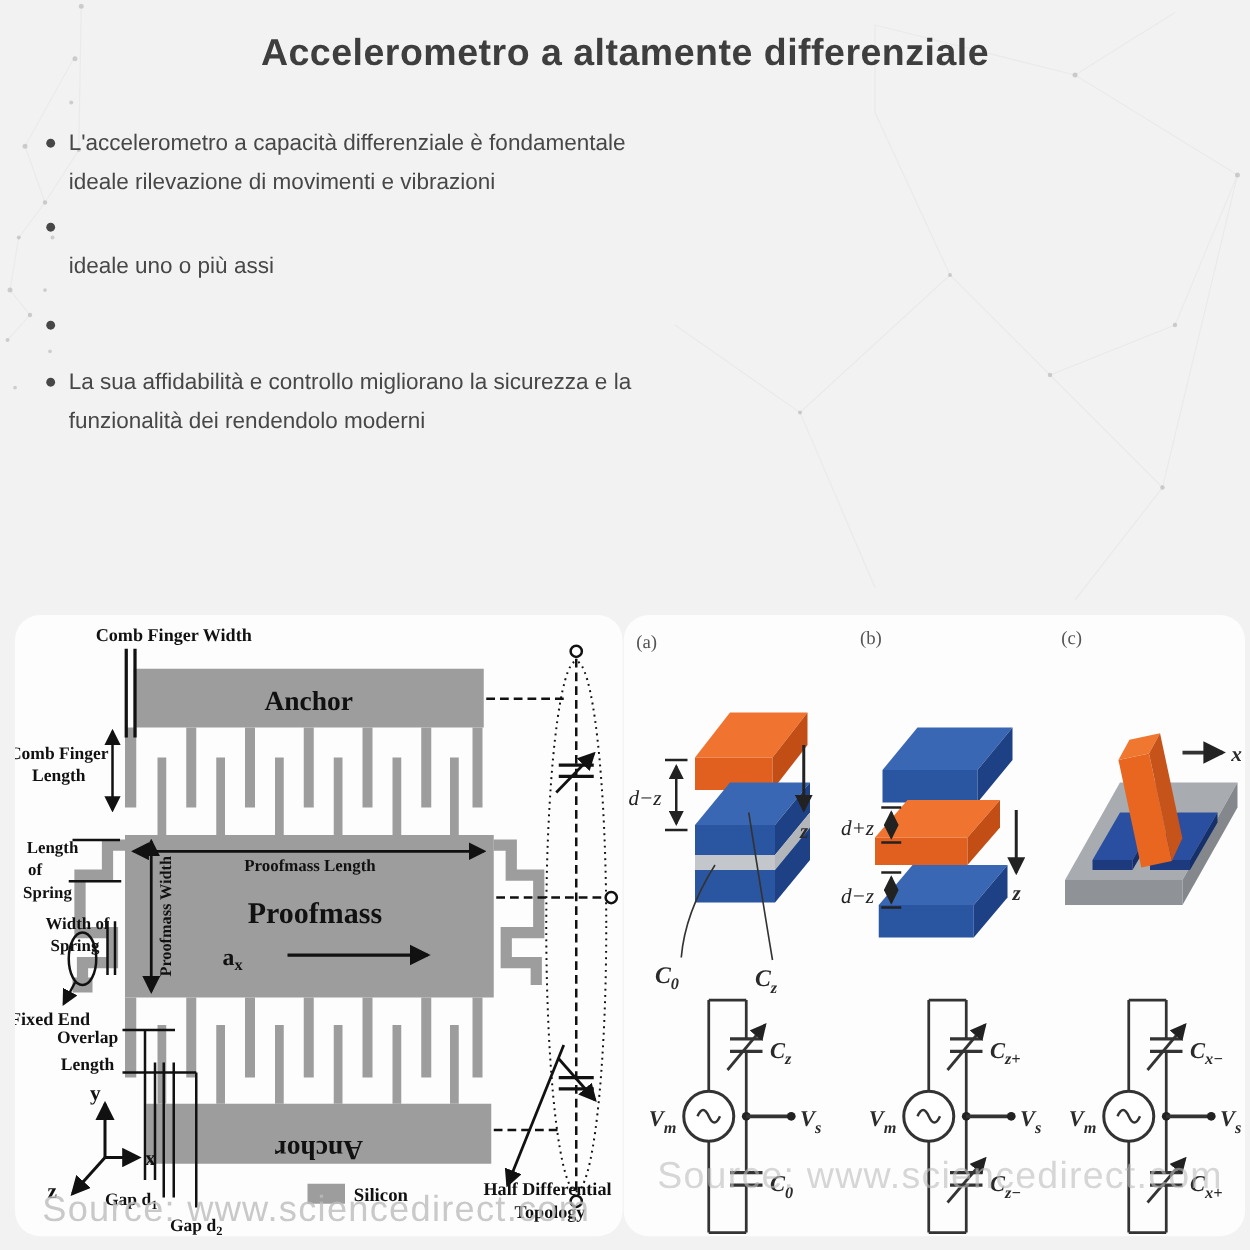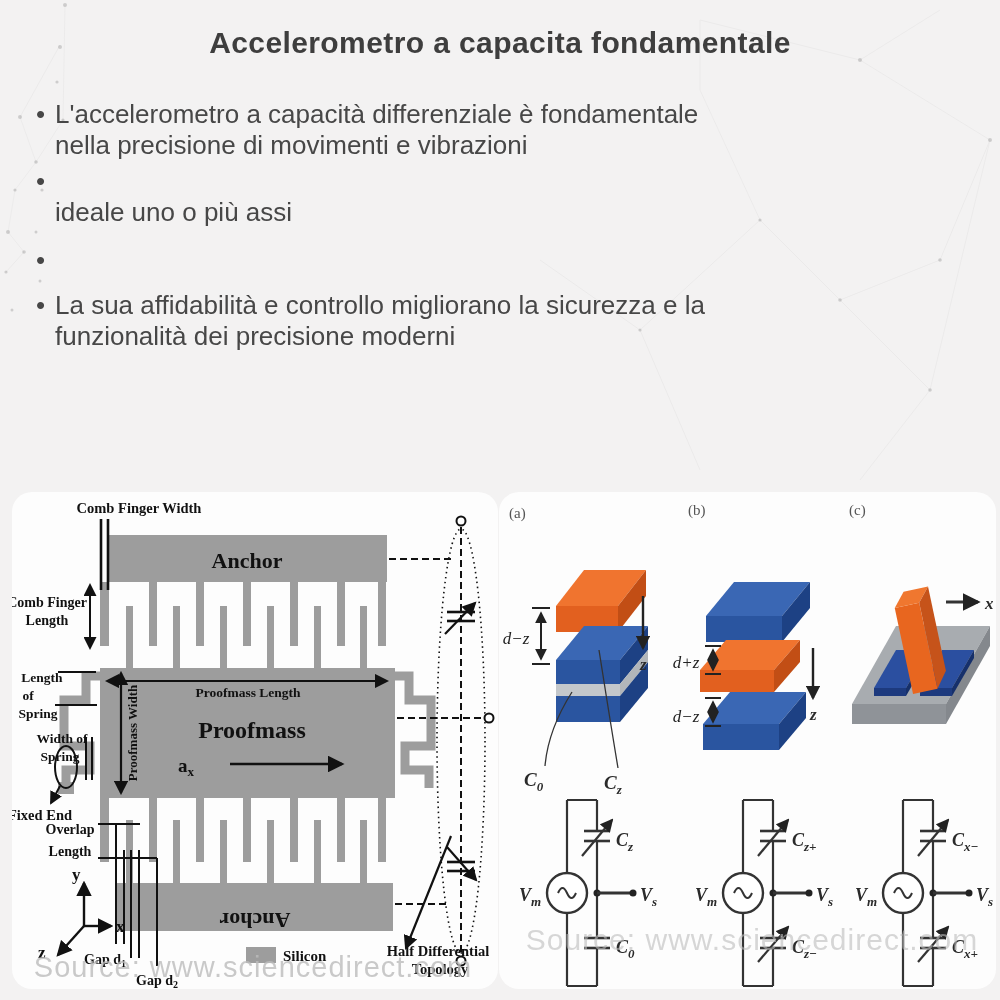--- a/index.html
+++ b/index.html
@@ -12,21 +12,21 @@
   .title{
     position:absolute;left:0;top:26px;width:1000px;text-align:center;
     font-size:30px;font-weight:600;letter-spacing:.4px;color:#3e3e3e;z-index:2;
   }
   .bullets{position:absolute;left:36px;top:99px;width:905px;z-index:2;color:#474747;}
   .bullet{display:flex;align-items:flex-start;}
   .bullet.m1{margin-bottom:5px;}
   .bullet.m2{margin-bottom:17px;}
   .bullet.m3{margin-bottom:14px;}
   .bdot{font-size:26px;line-height:31px;width:19px;flex:0 0 19px;}
-  .btxt{font-size:26px;line-height:31px;}
+  .btxt{font-size:18px;line-height:31px;}
   .panel{
     position:absolute;background:#fdfdfd;border-radius:20px;z-index:1;
   }
   #panel-left{left:12px;top:492px;width:486px;height:497px;}
   #panel-right{left:499px;top:492px;width:497px;height:497px;}
   .panel svg{position:absolute;left:0;top:0;z-index:2;}
   .fs{font-family:"Liberation Serif", serif;font-weight:bold;fill:#111;}
   .fi{font-family:"Liberation Serif", serif;font-style:italic;fill:#222;}
   .fib{font-family:"Liberation Serif", serif;font-style:italic;font-weight:bold;fill:#2a2a2a;}
   .plab{font-family:"Liberation Serif", serif;fill:#555;}
@@ -62,40 +62,40 @@
       <circle cx="860" cy="60" r="2"></circle>
     <circle cx="990" cy="140" r="2"></circle>
       <circle cx="940" cy="260" r="1.8"></circle>
       <circle cx="840" cy="300" r="1.8"></circle>
     <circle cx="760" cy="220" r="1.6"></circle>
       <circle cx="930" cy="390" r="1.8"></circle>
       <circle cx="640" cy="330" r="1.6"></circle>
   </g>
 </svg>
 
-<div class="title">Accelerometro a capacita fondamentale</div>
+<div class="title">Accelerometro a altamente differenziale</div>
 
 <div class="bullets">
   <div class="bullet m1">
     <span class="bdot">•</span>
     <span class="btxt"><span>L'accelerometro a capacità differenziale è fondamentale</span><br>
-    <span>nella precisione di movimenti e vibrazioni</span></span>
+    <span>ideale rilevazione di movimenti e vibrazioni</span></span>
   </div>
   <div class="bullet m2">
     <span class="bdot">•</span>
     <span class="btxt"><br>
     <span>ideale uno o più assi</span></span>
   </div>
   <div class="bullet m3">
     <span class="bdot">•</span>
   </div>
   <div class="bullet">
     <span class="bdot">•</span>
     <span class="btxt"><span>La sua affidabilità e controllo migliorano la sicurezza e la</span><br>
-    <span>funzionalità dei precisione moderni</span></span>
+    <span>funzionalità dei rendendolo moderni</span></span>
   </div>
 </div>
 
 <div class="panel" id="panel-left">
 <svg width="486" height="497" viewBox="12 492 486 497">
   <defs>
     <marker id="ah" viewBox="0 0 10 10" refX="8.5" refY="5" markerWidth="6.5" markerHeight="6.5" orient="auto-start-reverse">
       <path d="M0,0 L10,5 L0,10 z" fill="#111"></path>
     </marker>
   </defs>

